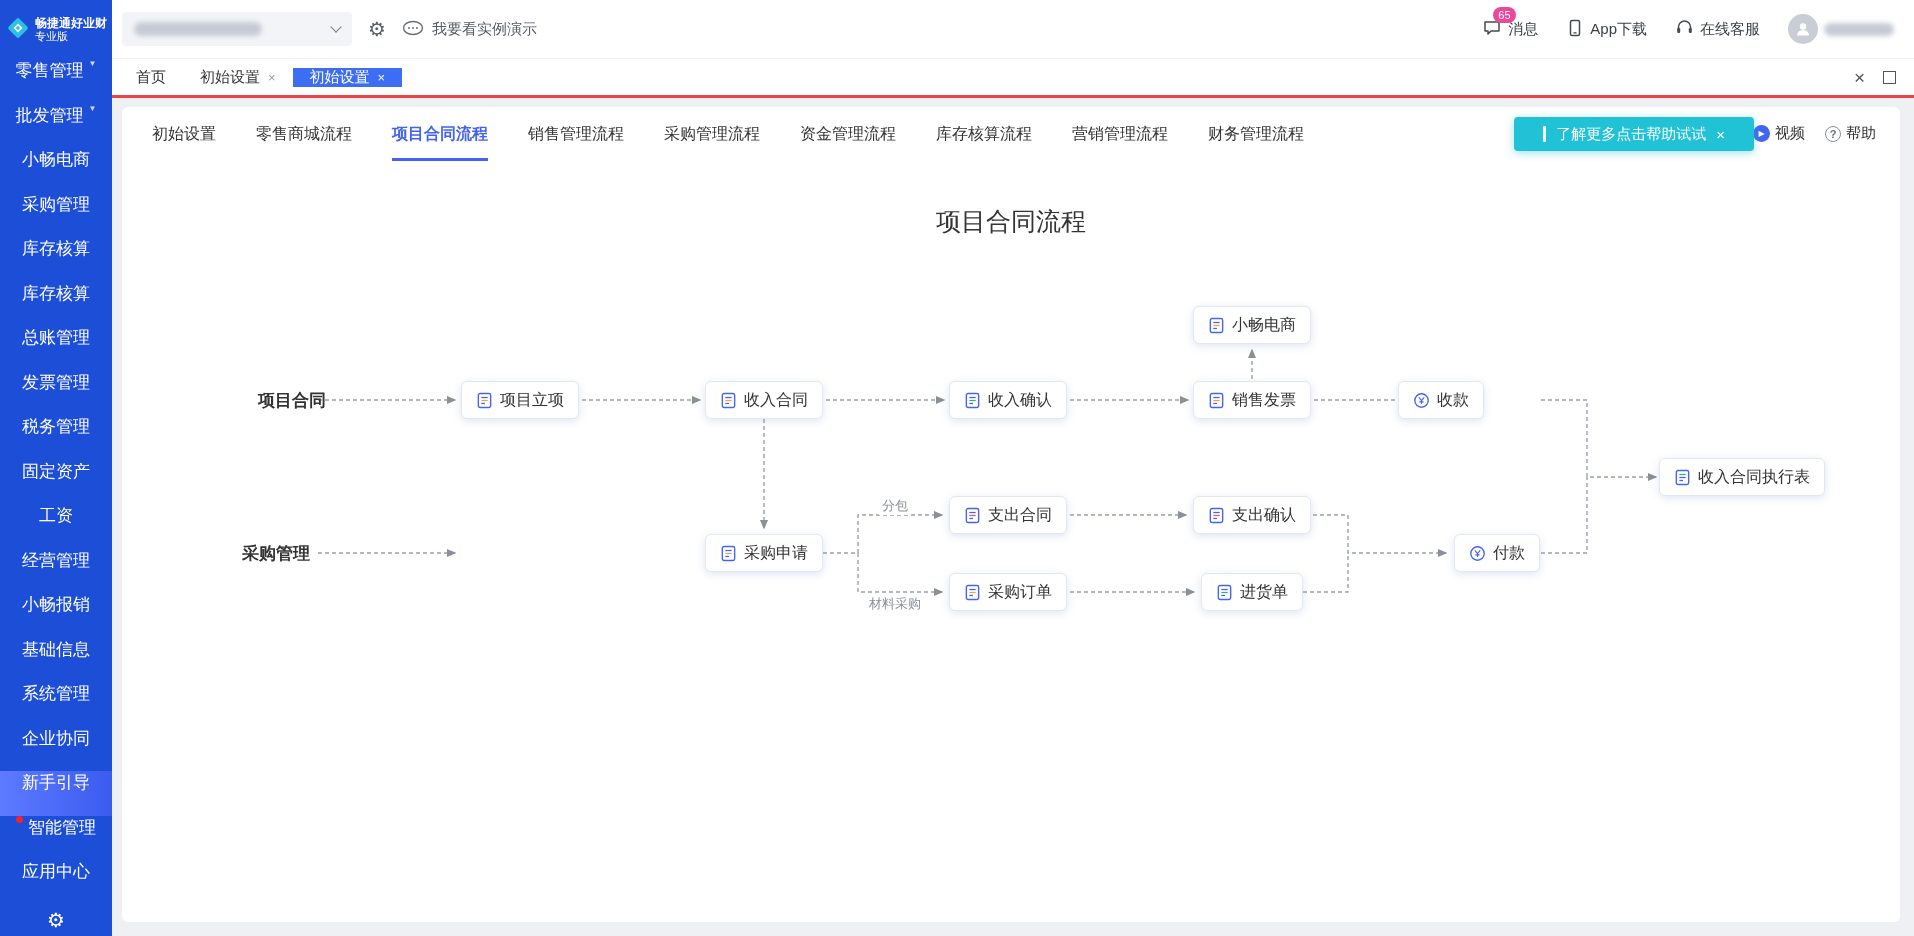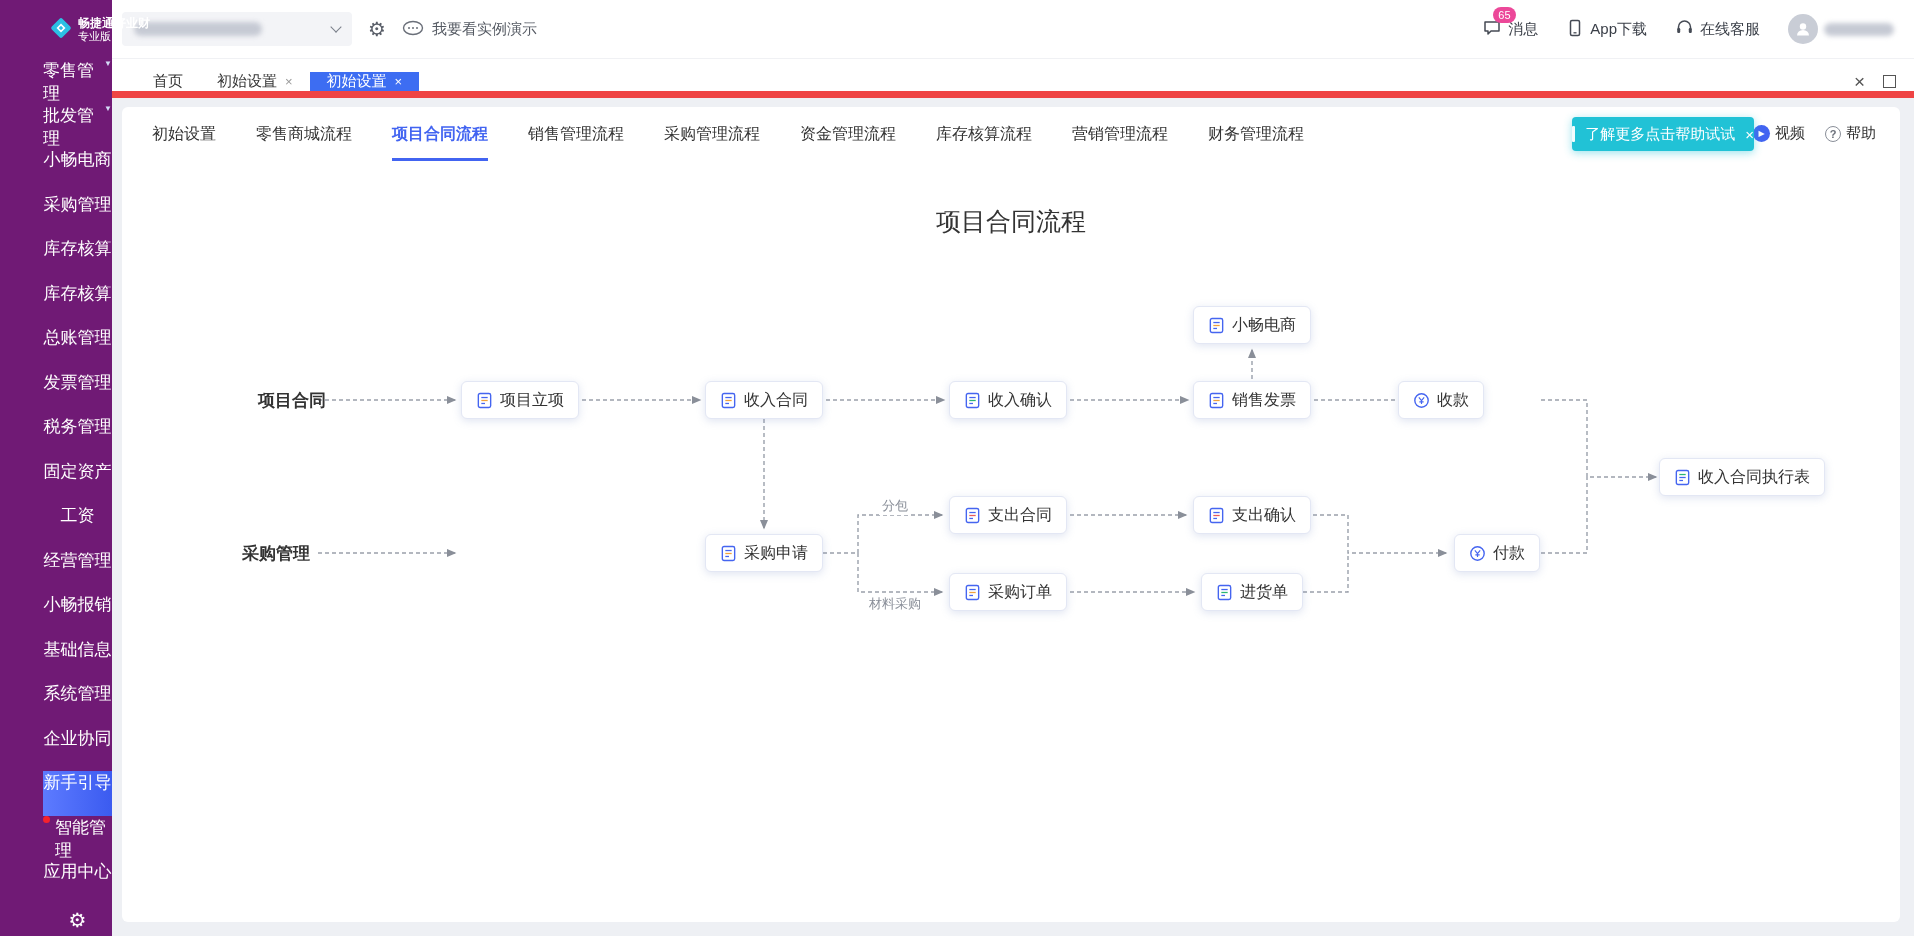--- a/index.html
+++ b/index.html
@@ -1,21 +1,21 @@
 <!DOCTYPE html>
 <html><head>
 <meta charset="utf-8">
 <style>
   * { margin:0; padding:0; box-sizing:border-box; }
   html,body { width:1914px; height:936px; overflow:hidden; background:#eef0f4;
               font-family:"Liberation Sans","DejaVu Sans",sans-serif; position:relative; }
 
   
   .sidebar { position:absolute; left:0; top:0; width:112px; height:936px;
-             background:#701a75; display:flex; flex-direction:column; z-index:20;padding-left:43px; }
+             background:#1d4ed8; display:flex; flex-direction:column; z-index:20; }
   .logo { height:59px; display:flex; align-items:center; padding:0 5px; gap:4px; flex:none; }
   .brand-lines { display:flex; flex-direction:column; line-height:1.2; }
   .brand-name { color:#fff; font-size:12px; font-weight:bold; white-space:nowrap; }
   .brand-edition { color:#fff; font-size:11px; }
   .side-item { height:44.5px; display:flex; align-items:flex-start; justify-content:center;
                color:#fff; font-size:17px; cursor:pointer; gap:5px; flex:none; }
   .side-item.active { background:linear-gradient(90deg,#5d7bff,#3b5bf0); }
   .caret { font-size:8px; color:#d4dbf7; }
   .red-dot { width:7px; height:7px; border-radius:50%; background:#f5222d; flex:none; }
   .side-gear { margin-top:auto; height:44px; display:flex; align-items:center;
@@ -34,42 +34,42 @@
   .tb-right { margin-left:auto; display:flex; align-items:center; gap:28px; }
   .tb-item { display:flex; align-items:center; gap:6px; font-size:15px; color:#3a3f48;
              cursor:pointer; position:relative; }
   .badge { position:absolute; top:-11px; left:11px; background:#ec4899; color:#fff;
            border-radius:9px; font-size:11px; padding:1px 5px; line-height:1.3; }
   .avatar { width:30px; height:30px; border-radius:50%; background:#c9cdd6; display:flex;
             align-items:center; justify-content:center; flex:none; }
 
   
   .tabsrow { position:absolute; left:112px; top:59px; right:0; height:39px; background:#fff;
-             display:flex; align-items:flex-end; border-bottom:7px solid #ef4444; padding-left:24px; }
+             display:flex; align-items:center; border-bottom:3px solid #ef4444; padding-left:7px; }
   .tab { display:flex; align-items:center; gap:8px; padding:0 17px; font-size:15px;
          color:#333; cursor:pointer; }
   .tab .x { color:#999; font-size:13px; }
   .tab.active { background:#3d6df2; color:#fff; }
   .tab.active .x { color:#fff; }
   .win-controls { margin-left:auto; display:flex; align-items:center; gap:18px;
                   padding-right:18px; color:#555; }
   .wc-x { font-size:19px; cursor:pointer; line-height:1; }
   .wc-full { width:13px; height:13px; border:1.7px solid #555; cursor:pointer; }
 
   
   .content { position:absolute; left:112px; top:98px; right:0; bottom:0; }
   .card { position:absolute; left:10px; top:9px; right:14px; bottom:14px; background:#fff;
           border-radius:6px; overflow:hidden; }
   .subtabs { height:54px; display:flex; align-items:center; padding-left:30px; gap:40px; }
   .subtab { font-size:16px; color:#333; cursor:pointer; height:54px; line-height:54px; white-space:nowrap; }
   .subtab.active { color:#4264f1; border-bottom:3px solid #4264f1; font-weight:bold; }
 
   .help-banner { position:absolute; top:10px; right:146px; height:34px; background:#21c2d6;
                  border-radius:4px; color:#fff; display:flex; align-items:center; gap:10px;
-                 padding:0 0; font-size:15px; box-shadow:0 2px 8px rgba(33,194,214,.45);
+                 padding:0 29px; font-size:15px; box-shadow:0 2px 8px rgba(33,194,214,.45);
                  cursor:pointer; z-index:5;margin-left:20px; }
   .hb-bar { width:3px; height:16px; background:#fff; border-radius:1px; opacity:.95; }
   .hb-x { font-size:15px; cursor:pointer; }
   .quick-links { position:absolute; top:17px; right:24px; display:flex; gap:20px; align-items:center; }
   .ql { display:flex; align-items:center; gap:5px; font-size:15px; color:#333; cursor:pointer; }
   .play-circle { width:17px; height:17px; border-radius:50%; background:#4264f1; color:#fff;
                  display:flex; align-items:center; justify-content:center; font-size:8px; }
   .q-circle { width:16px; height:16px; border-radius:50%; border:1.4px solid #8a8f99; color:#6a6f79;
               display:flex; align-items:center; justify-content:center; font-size:11px; font-weight:bold; }
 

